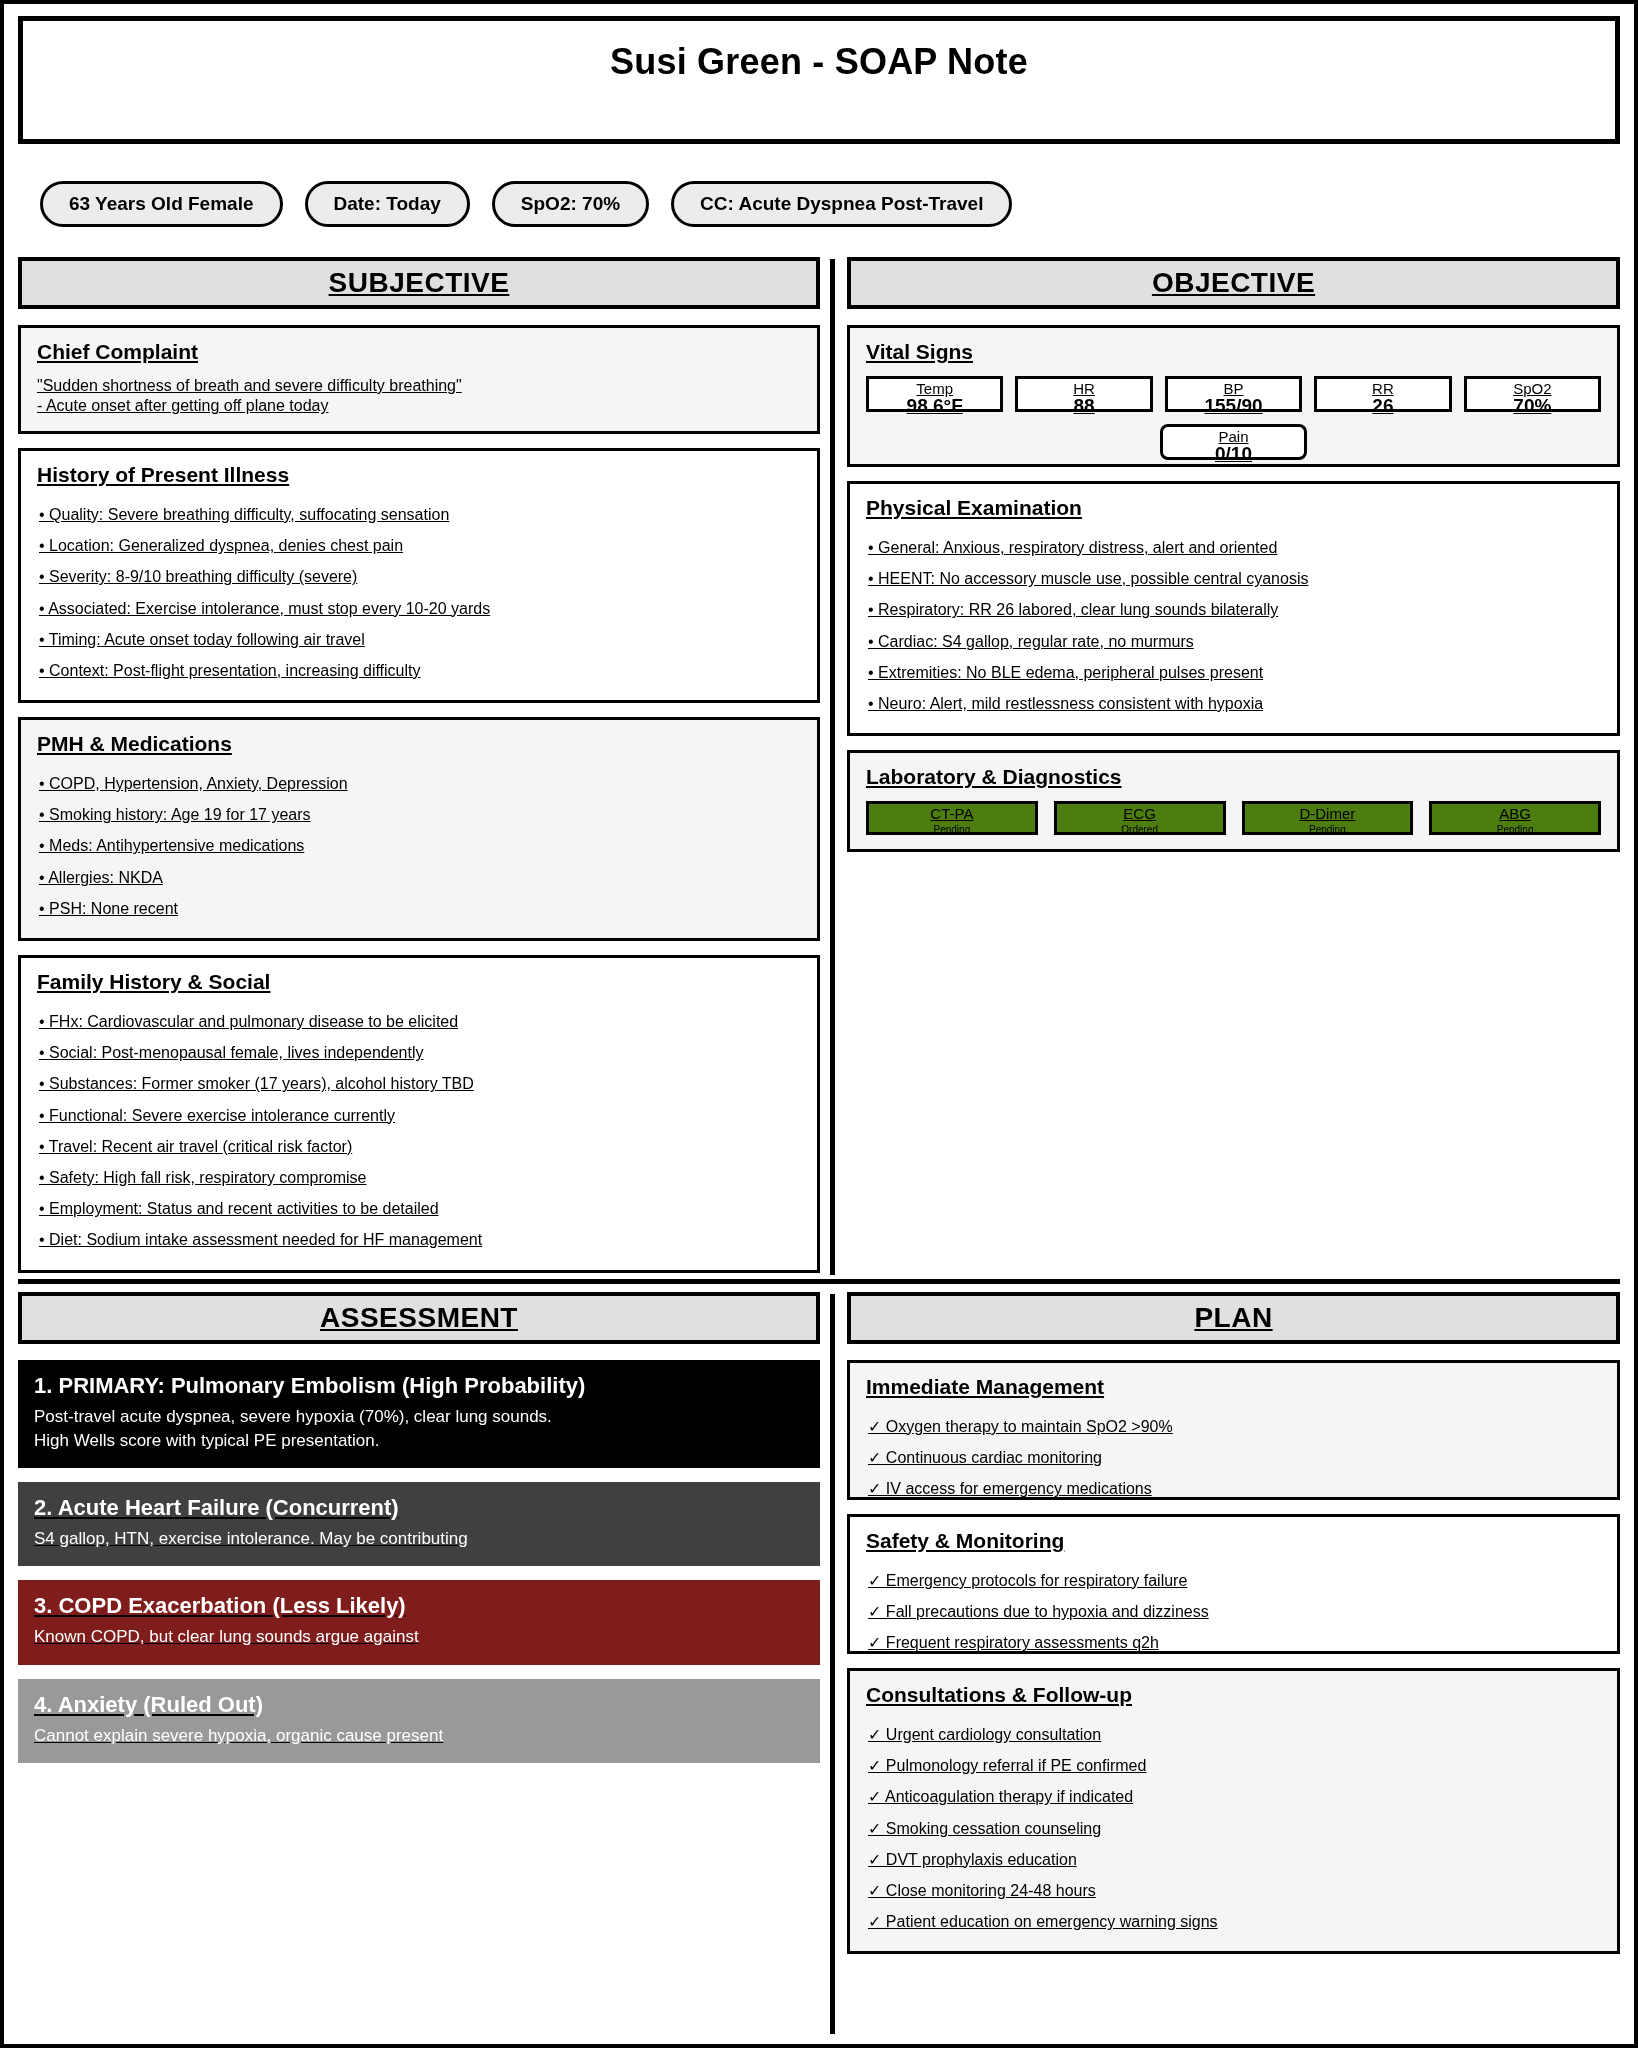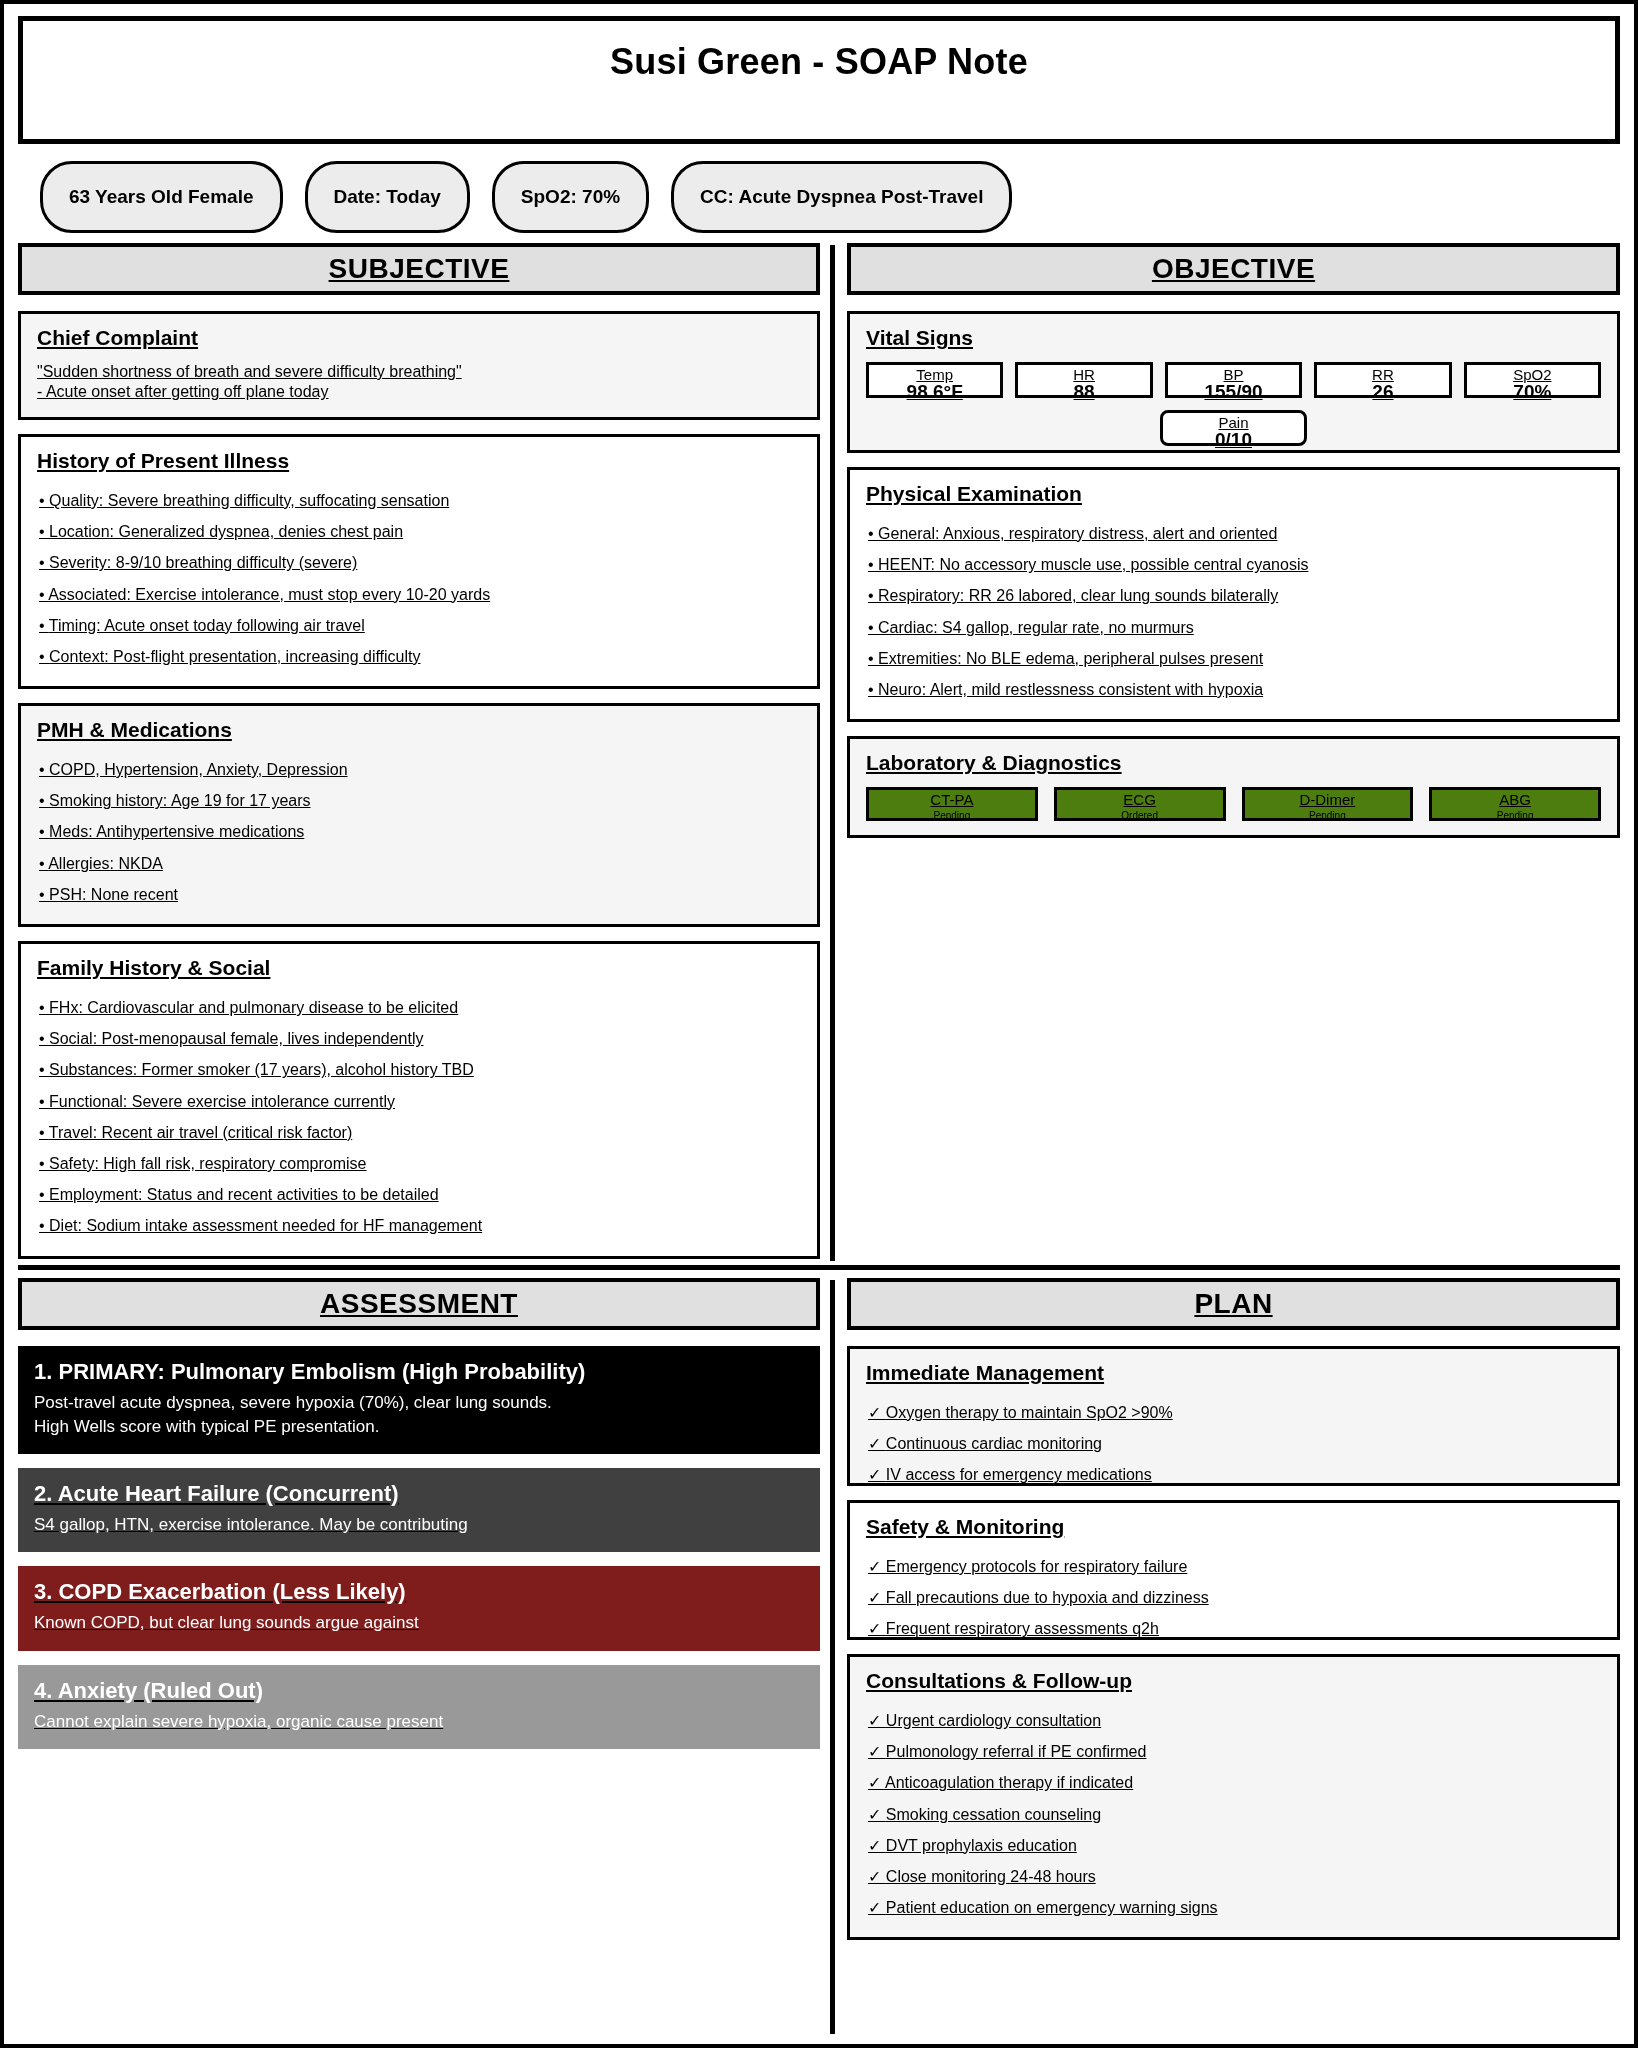--- a/index.html
+++ b/index.html
@@ -8,20 +8,21 @@
     background: #ffffff;
     font-family: "Liberation Sans", sans-serif;
     color: #000000;
   }
   .page {
     width: 1638px; height: 2048px;
     border: 4px solid #000;
     padding: 12px 14px 10px 14px;
     display: flex; flex-direction: column;
     background: #fff;
+    gap: 20px;
   }
 
   
   .title-box {
     border: 5px solid #000;
     background: #fff;
     height: 128px;
     display: flex; align-items: flex-start; justify-content: center;
     padding-top: 20px;
     flex: none;
@@ -32,21 +33,21 @@
 
   .pill-row {
     display: flex; gap: 22px;
     margin: 17px 0 10px 22px;
     flex: none;
   }
   .pill {
     border: 3px solid #000;
     border-radius: 32px;
     background: #ececec;
-    height: 72px;
+    height: 46px;
     padding: 0 26px;
     display: flex; align-items: center; justify-content: center;
     font-size: 19px; font-weight: bold;
     white-space: nowrap;
   }
 
   
   .grid {
     flex: 1 1 auto;
     display: flex; flex-direction: column;

